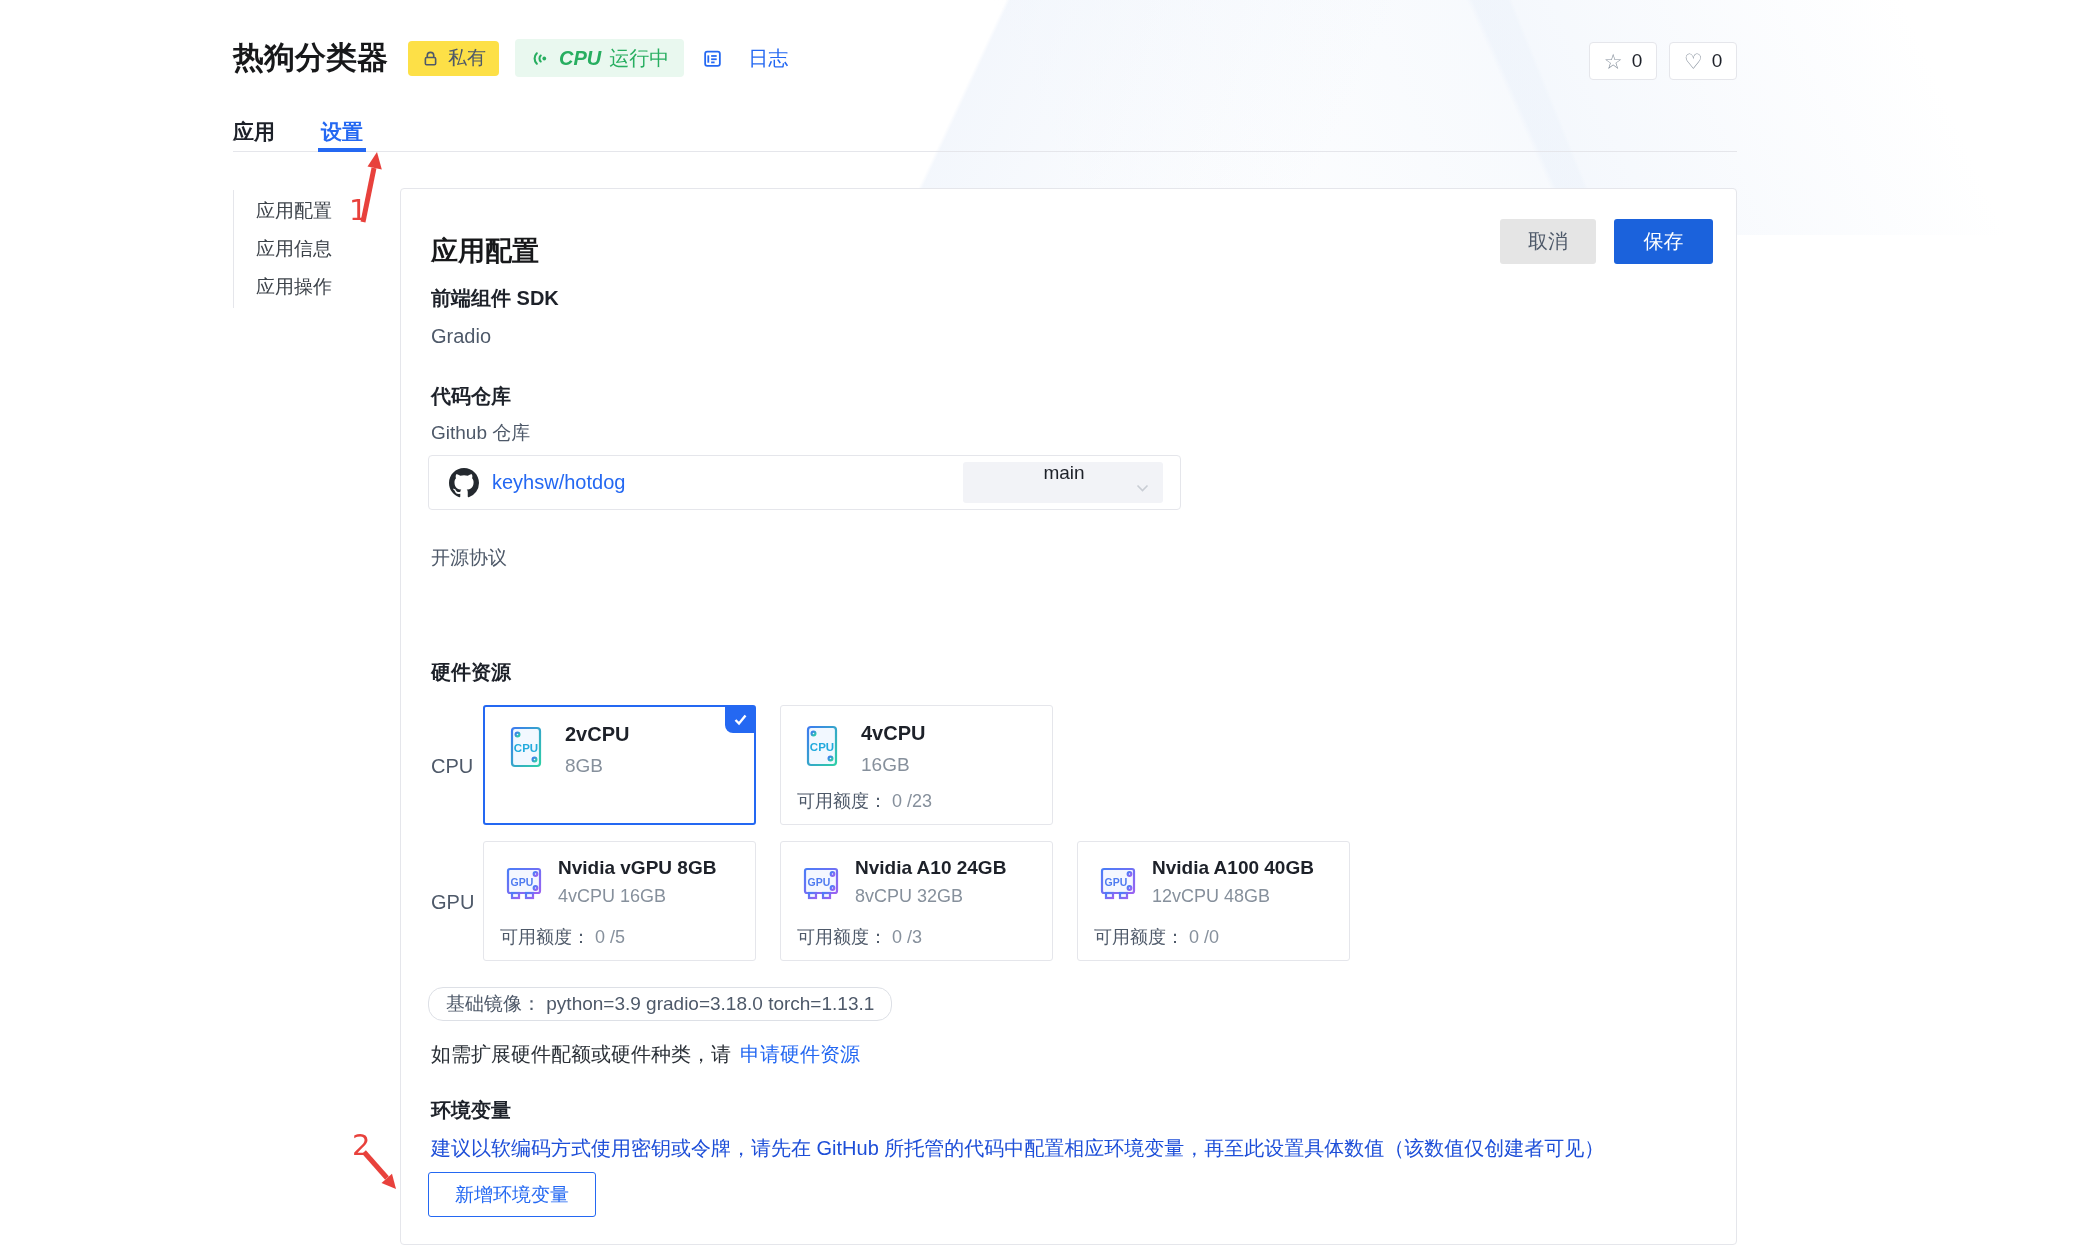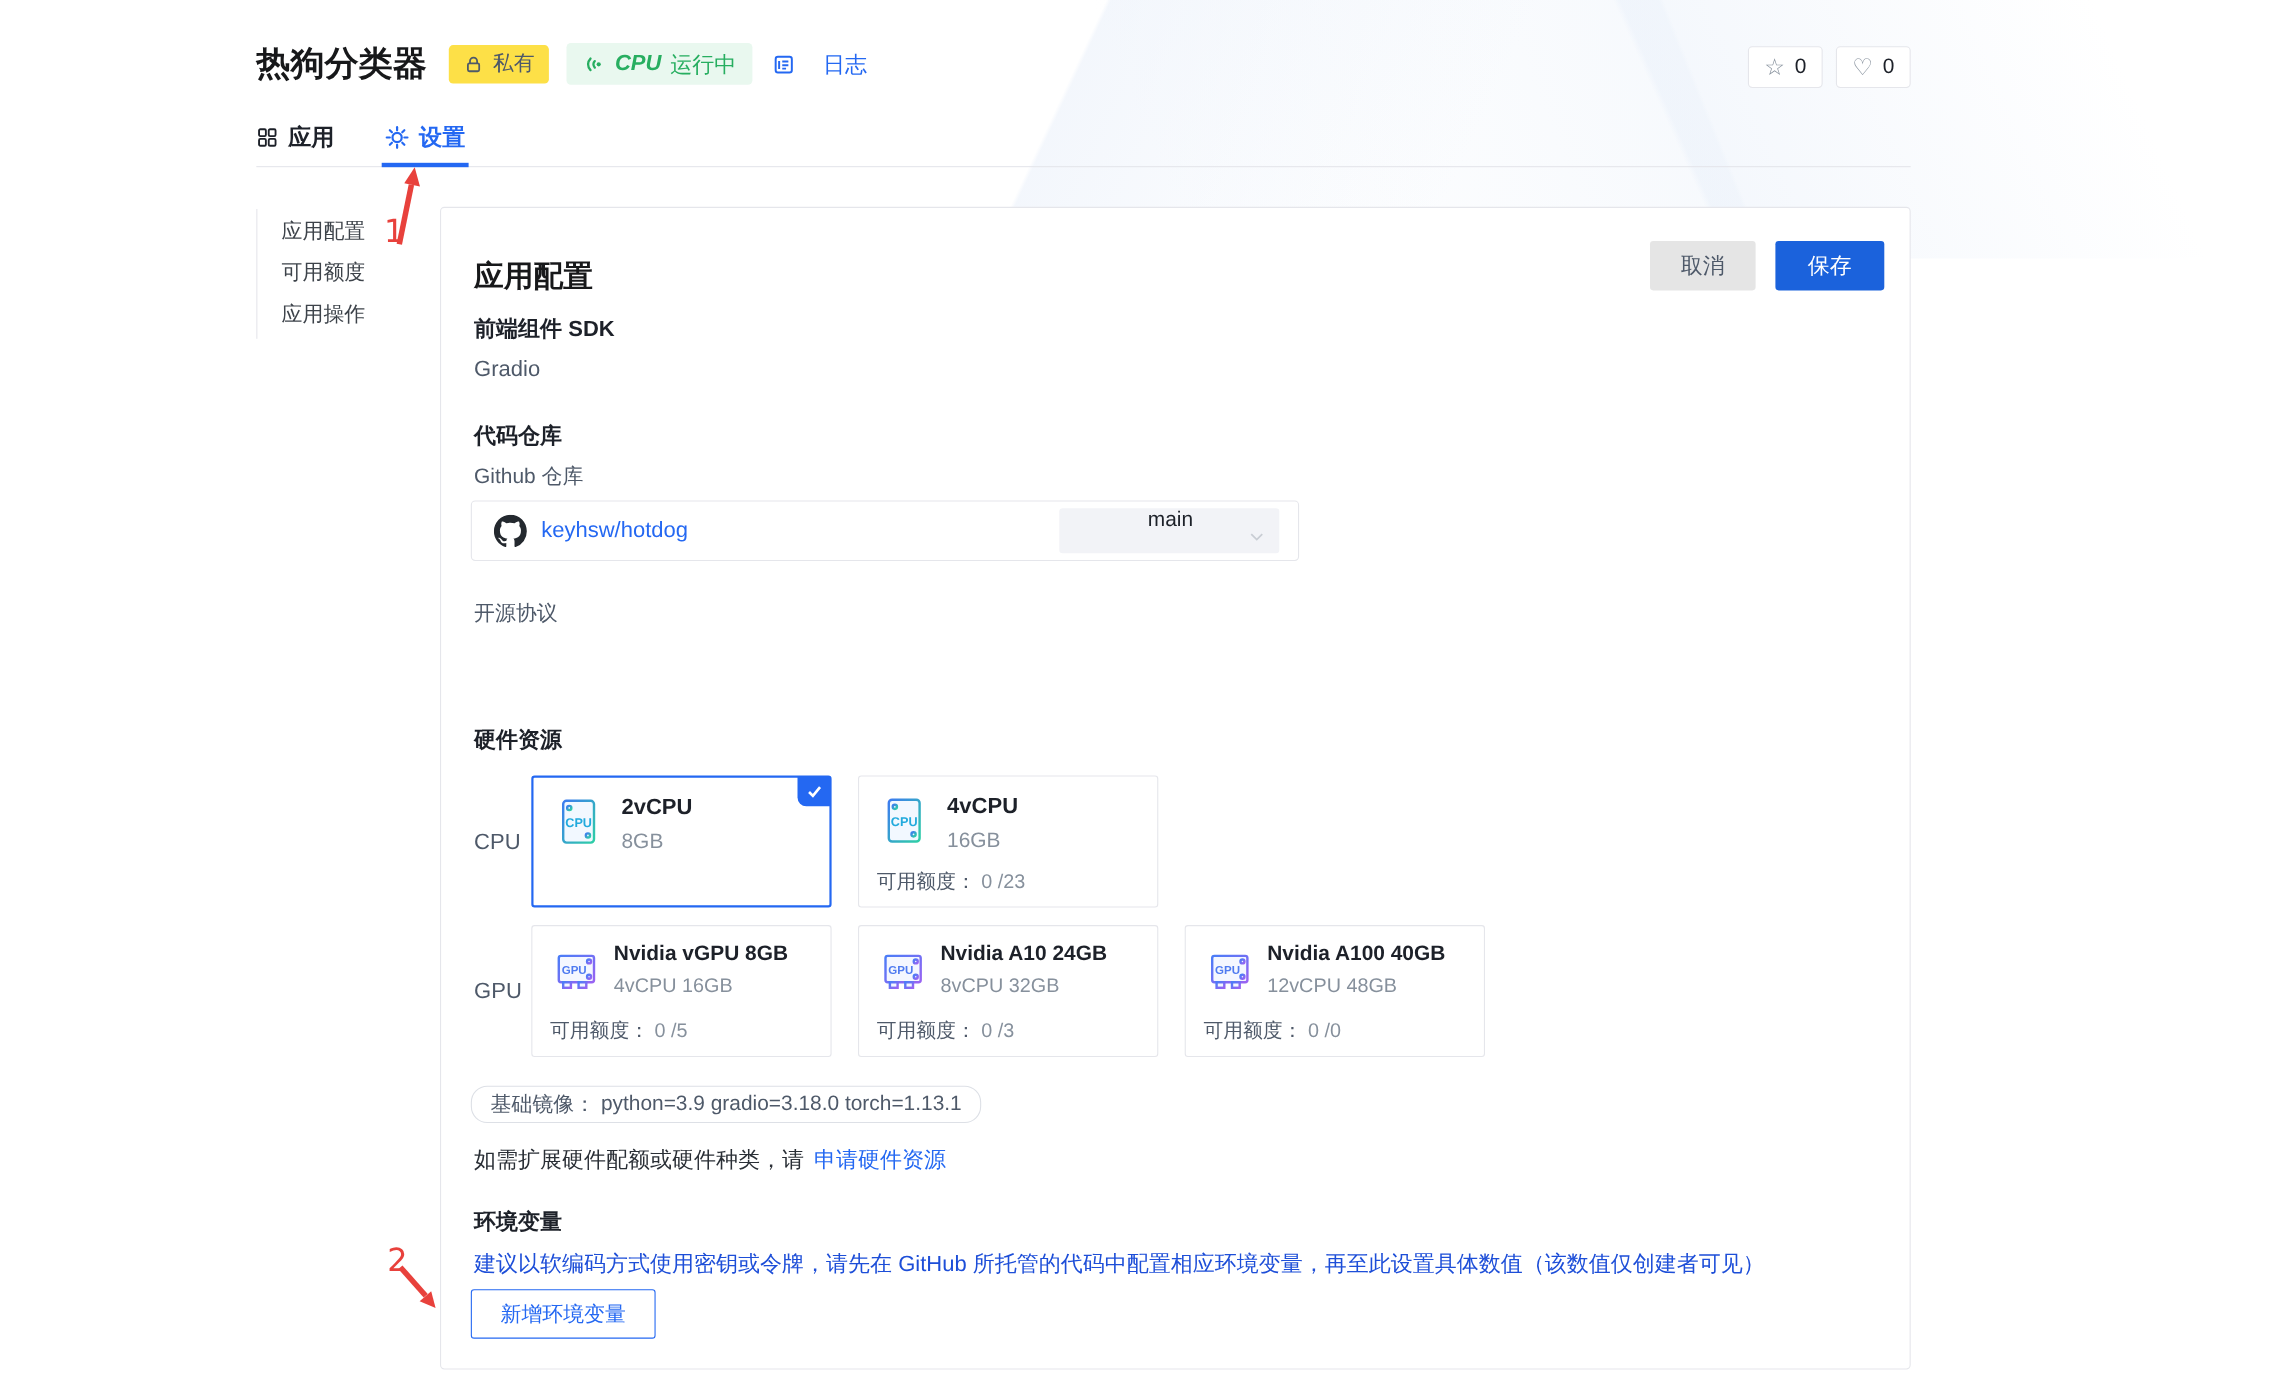--- a/index.html
+++ b/index.html
@@ -17,21 +17,21 @@
   .badge-private{height:35px;padding:0 13px;background:#fde047;font-size:19px;color:#4e5969;margin-right:16px;}
   .badge-status{height:38px;padding:0 15px;background:var(--success-bg,#e9f8ef);font-size:20px;color:var(--success,#27ae60);margin-right:18px;}
   .cpu-word{font-style:italic;font-weight:700;}
   .logs-link{display:inline-flex;align-items:center;gap:25px;font-size:20px;color:var(--accent,#2468f2);cursor:pointer;white-space:nowrap;}
   .header-actions{position:absolute;top:42px;right:340px;display:flex;gap:12px;z-index:2;}
   .count-btn{width:66px;height:36px;border:1px solid #e5e6eb;border-radius:4px;background:#fff;
              display:flex;align-items:center;justify-content:center;gap:9px;font-size:19px;color:#1d2129;cursor:pointer;}
   .count-icon{font-size:21px;color:#86909c;line-height:1;}
   
   .tabbar{position:absolute;left:233px;top:109px;display:flex;gap:46px;z-index:2;}
-  .tab{display:flex;align-items:center;gap:9px;height:31px;font-size:21px;font-weight:600;color:#1d2129;position:relative;cursor:pointer;}
+  .tab{display:flex;align-items:center;gap:9px;height:31px;font-size:21px;font-weight:600;color:#1d2129;position:relative;cursor:pointer;flex-direction:column;}
   .tab-active{color:var(--accent,#2468f2);}
   .tab-underline{position:absolute;left:-3px;right:-3px;bottom:-12px;height:4px;background:var(--accent,#2468f2);}
   .tab-divider{position:absolute;left:233px;top:151px;width:1504px;height:1px;background:#e5e6eb;z-index:1;}
   
   .sidebar{position:absolute;left:233px;top:190px;width:165px;border-left:1px solid #e5e6eb;z-index:2;padding:2px 0;}
   .side-item{padding-left:22px;height:38px;line-height:38px;font-size:19px;color:#3d434a;cursor:pointer;white-space:nowrap;}
   
   .panel{position:absolute;left:400px;top:188px;width:1337px;height:1057px;background:#fff;
          border:1px solid #e5e6eb;border-radius:4px;z-index:2;box-sizing:border-box;}
   .panel-title{position:absolute;left:30px;top:22px;font-size:27px;font-weight:700;color:#17181a;}
@@ -170,21 +170,21 @@
         </g>
       </svg>
       <span>设置</span>
       <span class="tab-underline"></span>
     </div>
   </nav>
   <div class="tab-divider"></div>
 
   <aside class="sidebar">
     <div class="side-item">应用配置</div>
-    <div class="side-item">可用额度</div>
+    <div class="side-item">应用信息</div>
     <div class="side-item">应用操作</div>
   </aside>
 
   <section class="panel">
     <h2 class="panel-title">应用配置</h2>
     <div class="btn btn-cancel">取消</div>
     <div class="btn btn-save">保存</div>
 
     <div class="sec-label" style="top:96px">前端组件 SDK</div>
     <div class="gray-line" style="top:136px">Gradio</div>

